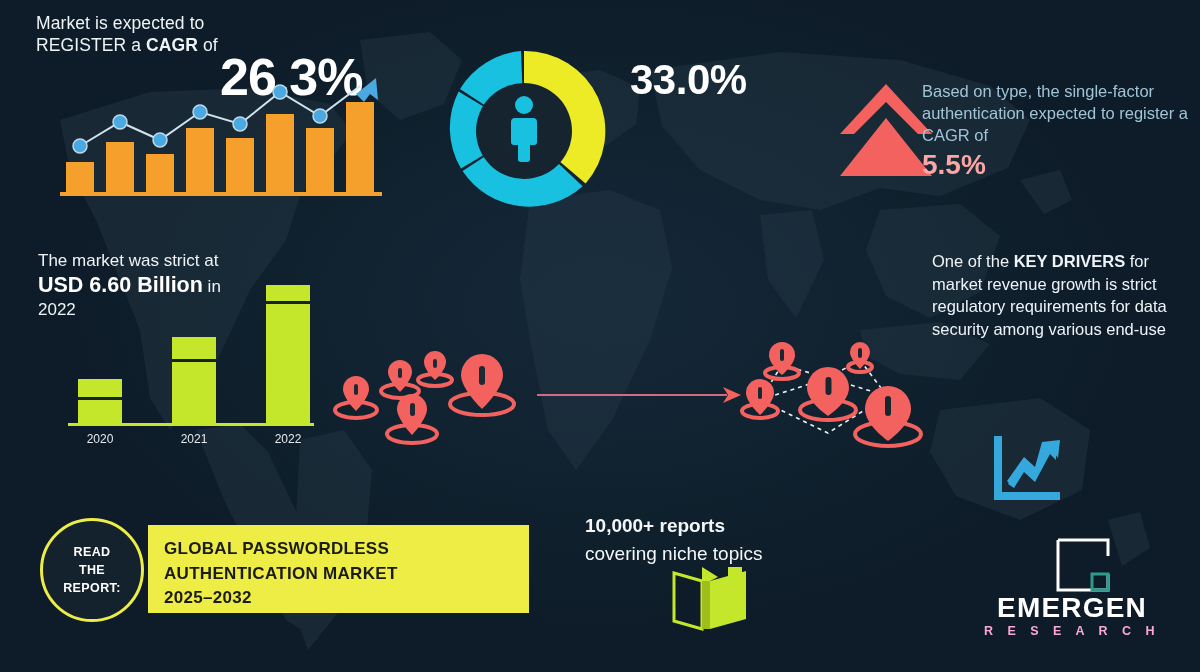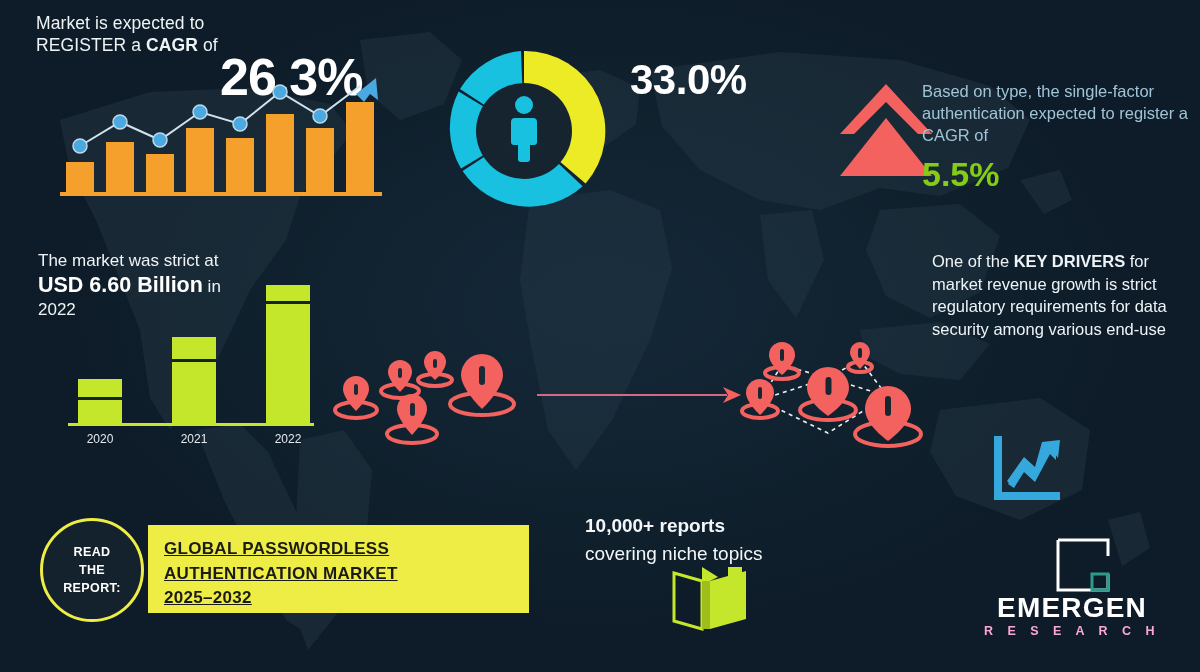--- a/index.html
+++ b/index.html
@@ -41,21 +41,21 @@
   #na-block{left:630px;top:58px;width:185px;}
   #na-big{font-size:42px;font-weight:bold;color:#ffffff;letter-spacing:-.5px;line-height:1.05;}
   #na-sub{font-size:16.5px;color:#e9eef2;margin-top:6px;line-height:1.33;}
 
   
   #chevrons{position:absolute;left:838px;top:78px;width:96px;height:104px;}
 
   
   #sf-block{left:922px;top:80px;width:272px;}
   #sf-text{font-size:16.5px;color:#9fc4d8;line-height:1.34;}
-  #sf-big{font-size:34px;font-weight:bold;color:#84cc16;margin-top:10px;line-height:1.1;}
+  #sf-big{font-size:28px;font-weight:bold;color:#fca5a5;margin-top:4px;line-height:1.1;}
 
   
   #kd-block{left:932px;top:250px;width:262px;font-size:16.5px;color:#eef3f7;line-height:1.37;}
 
   
   #usd-block{left:38px;top:250px;width:300px;}
   #usd-l1{font-size:17px;color:#eef3f6;}
   #usd-l2{font-size:21.5px;font-weight:bold;color:#ffffff;}
   #usd-l3{font-size:17px;color:#eef3f6;}
 
@@ -67,21 +67,21 @@
   .hl-yellow{color:#edeb25;font-weight:bold;}
 
   
   #pins-left{position:absolute;left:330px;top:348px;width:210px;height:110px;}
   #pins-right{position:absolute;left:732px;top:338px;width:200px;height:130px;}
   #flow-arrow{position:absolute;left:535px;top:380px;width:210px;height:32px;}
 
   
   #report-bar{position:absolute;left:148px;top:525px;width:381px;height:88px;background:#eded45;}
   #report-bar .t{position:absolute;left:16px;top:12px;color:#1b1b16;
-    font-size:17px;font-weight:bold;line-height:1.45;letter-spacing:.3px;text-decoration:underline;}
+    font-size:17px;font-weight:bold;line-height:1.45;letter-spacing:.3px;}
   #report-circle{position:absolute;left:40px;top:518px;width:104px;height:104px;
     border-radius:50%;border:3px solid #eded45;background:#14222d;}
   #report-circle .c{position:absolute;inset:0;display:flex;flex-direction:column;
     align-items:center;justify-content:center;font-size:12.5px;font-weight:bold;
     color:#ffffff;line-height:1.45;letter-spacing:.4px;text-align:center;}
 
   
   #reports-block{left:585px;top:512px;width:240px;font-size:19px;color:#f3f7f9;line-height:1.45;}
   #reports-block .num{font-weight:bold;}
   #book{position:absolute;left:668px;top:565px;width:84px;height:72px;}

